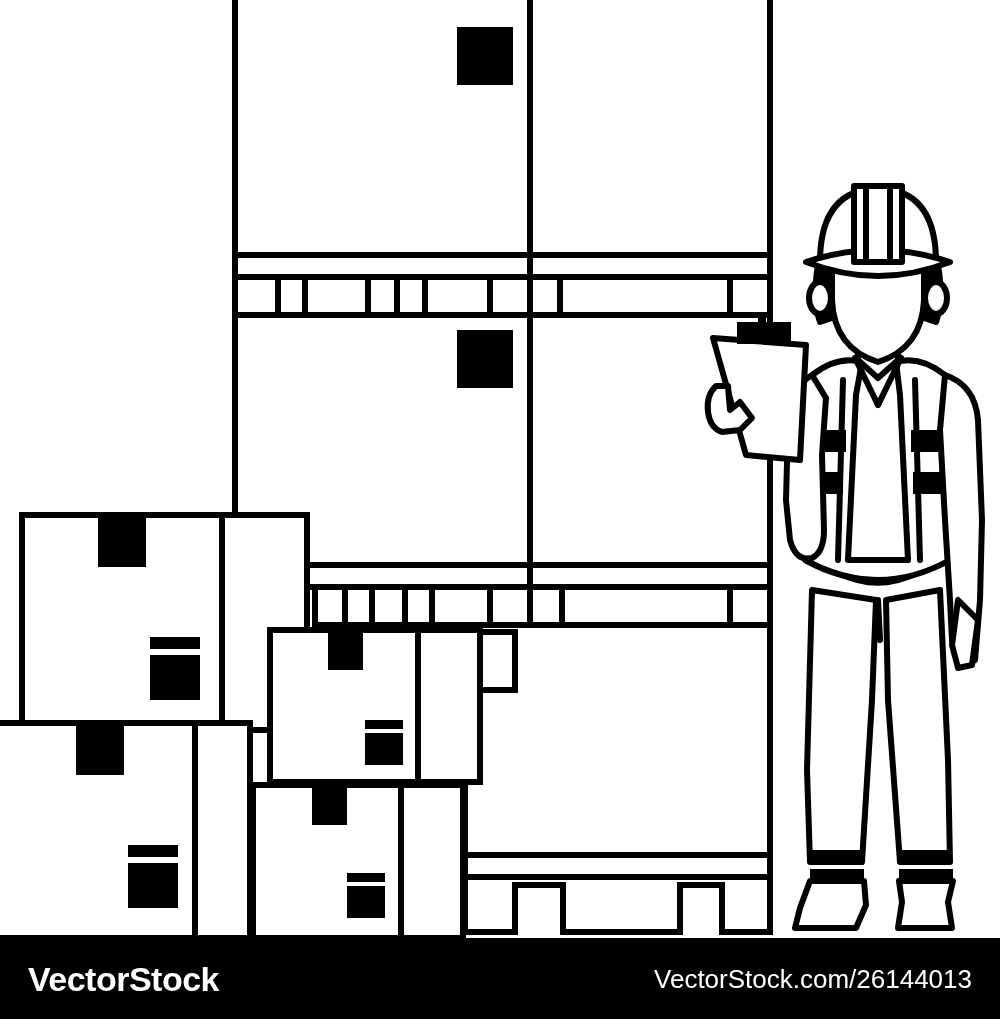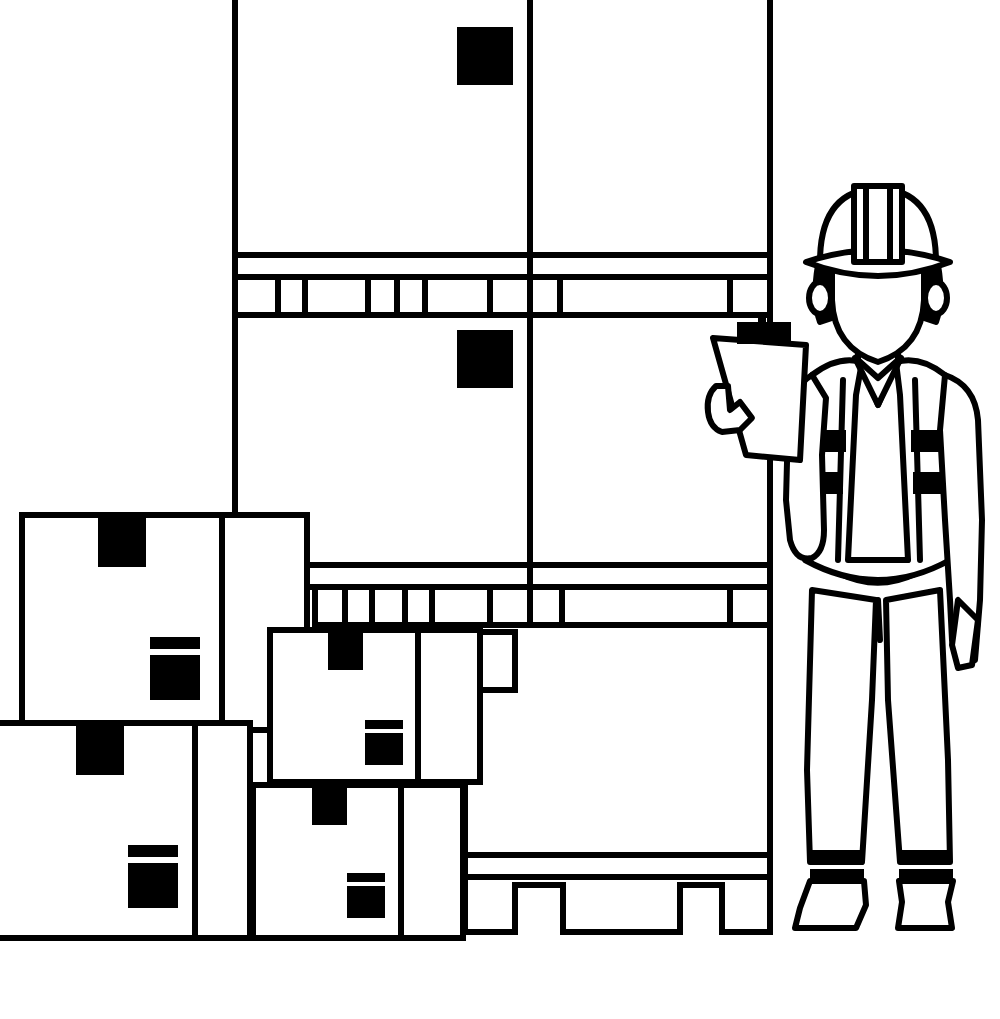--- a/index.html
+++ b/index.html
@@ -224,14 +224,18 @@
       <g>
         <path d="M 820 262 Q 820 190 878 188 Q 936 190 936 262 Z"></path>
         <path d="M 806 262 Q 878 238 950 262 Q 878 290 806 262 Z"></path>
         <rect x="854" y="186" width="48" height="76"></rect>
         <line x1="866" y1="188" x2="866" y2="260"></line>
         <line x1="890" y1="188" x2="890" y2="260"></line>
       </g>
     </g>
   </svg>
 
+  <div id="footer">
+    <span class="brand">VectorStock</span>
+    <span class="url">VectorStock.com/26144013</span>
+  </div>
 
 </div>
 
 </body></html>

